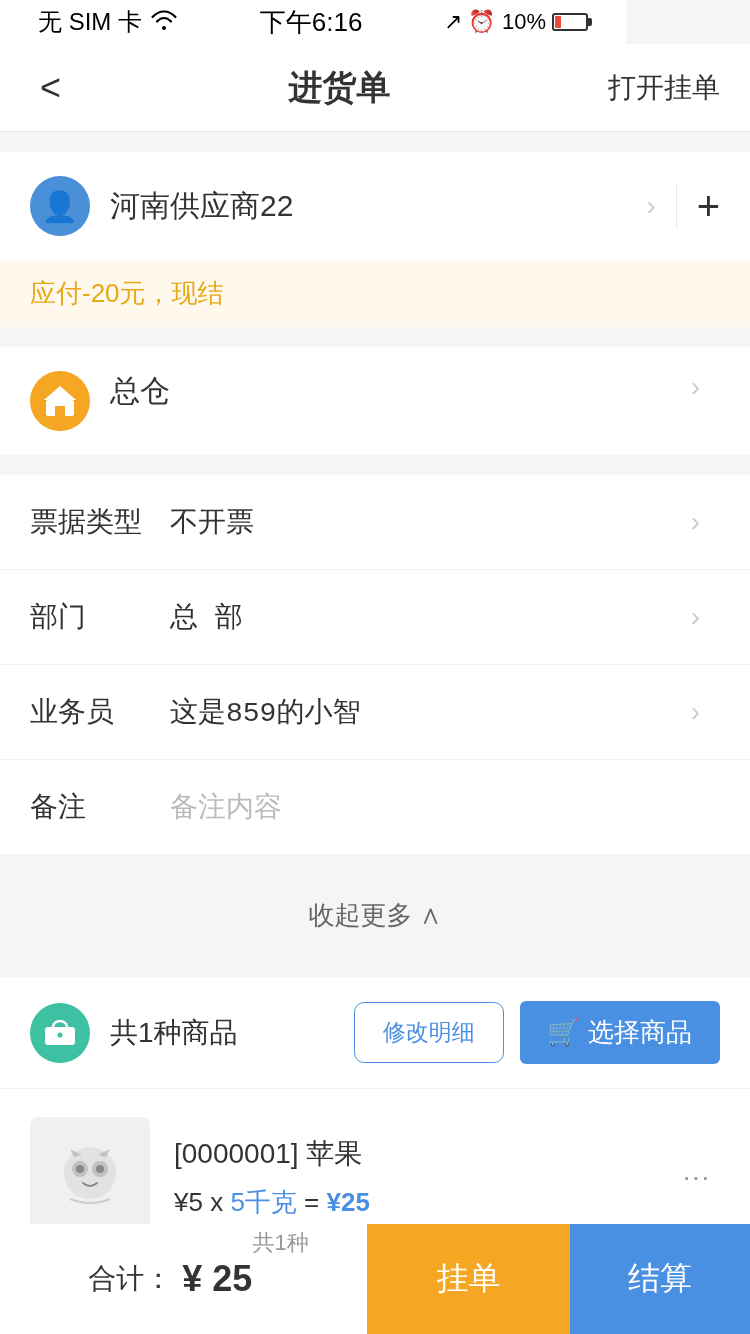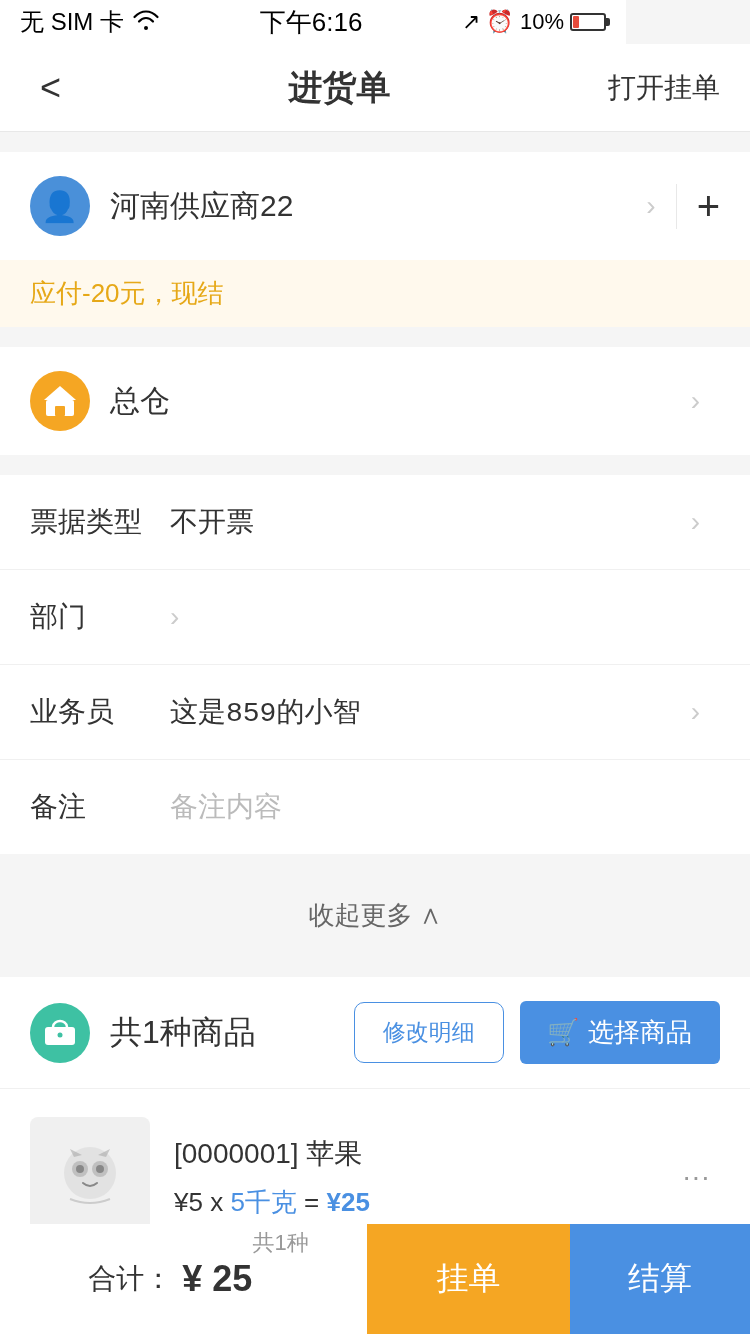--- a/index.html
+++ b/index.html
@@ -14,21 +14,21 @@
     }
 
     
     .status-bar {
       width: 626px;
       height: 44px;
       background: #fff;
       display: flex;
       align-items: center;
       justify-content: space-between;
-      padding: 0 20px;
+      padding: 0 38px;
       font-size: 24px;
       color: #000;
     }
     .status-bar-left {
       display: flex;
       align-items: center;
       gap: 8px;
     }
     .status-bar-center {
       font-weight: 500;
@@ -153,21 +153,20 @@
     .notice-bar {
       background: #fff9ed;
       padding: 16px 30px;
       font-size: 26px;
       color: #e6a817;
     }
 
     
     .warehouse-row {
       display: flex;
-      align-items: center;
       padding: 24px 30px;
       background: #fff;
       margin-top: 20px;
     }
     .warehouse-icon {
       width: 60px;
       height: 60px;
       border-radius: 30px;
       background: #f5a623;
       display: flex;
@@ -239,21 +238,21 @@
       border-radius: 30px;
       background: #3ec1a3;
       display: flex;
       align-items: center;
       justify-content: center;
       margin-right: 20px;
       flex-shrink: 0;
     }
     .product-count {
       flex: 1;
-      font-size: 32px;
+      font-size: 28px;
       color: #333;
     }
     .btn-modify {
       padding: 14px 28px;
       border: 1px solid #4a90e2;
       border-radius: 10px;
       color: #4a90e2;
       font-size: 23px;
       background: #fff;
       margin-right: 16px;
@@ -446,20 +445,21 @@
 <div class="form-section">
 
   <div class="form-row">
     <span class="form-label">票据类型</span>
     <span class="form-value">不开票</span>
     <span class="chevron-right">›</span>
   </div>
 
   <div class="form-row">
     <span class="form-label">部门</span>
+    <span class="form-value">总 部</span>
     <span class="chevron-right">›</span>
   </div>
 
   <div class="form-row">
     <span class="form-label">业务员</span>
     <span class="form-value">这是859的小智</span>
     <span class="chevron-right">›</span>
   </div>
 
   <div class="form-row">

